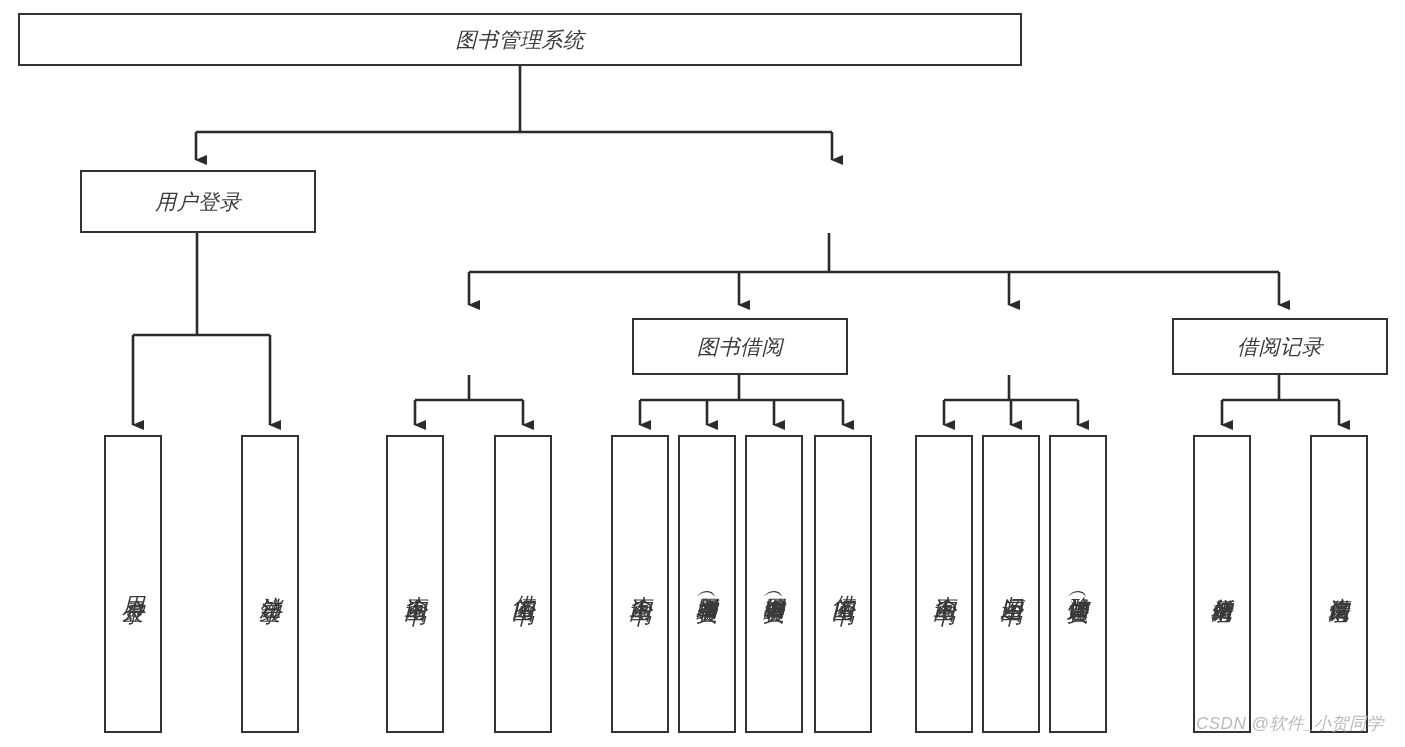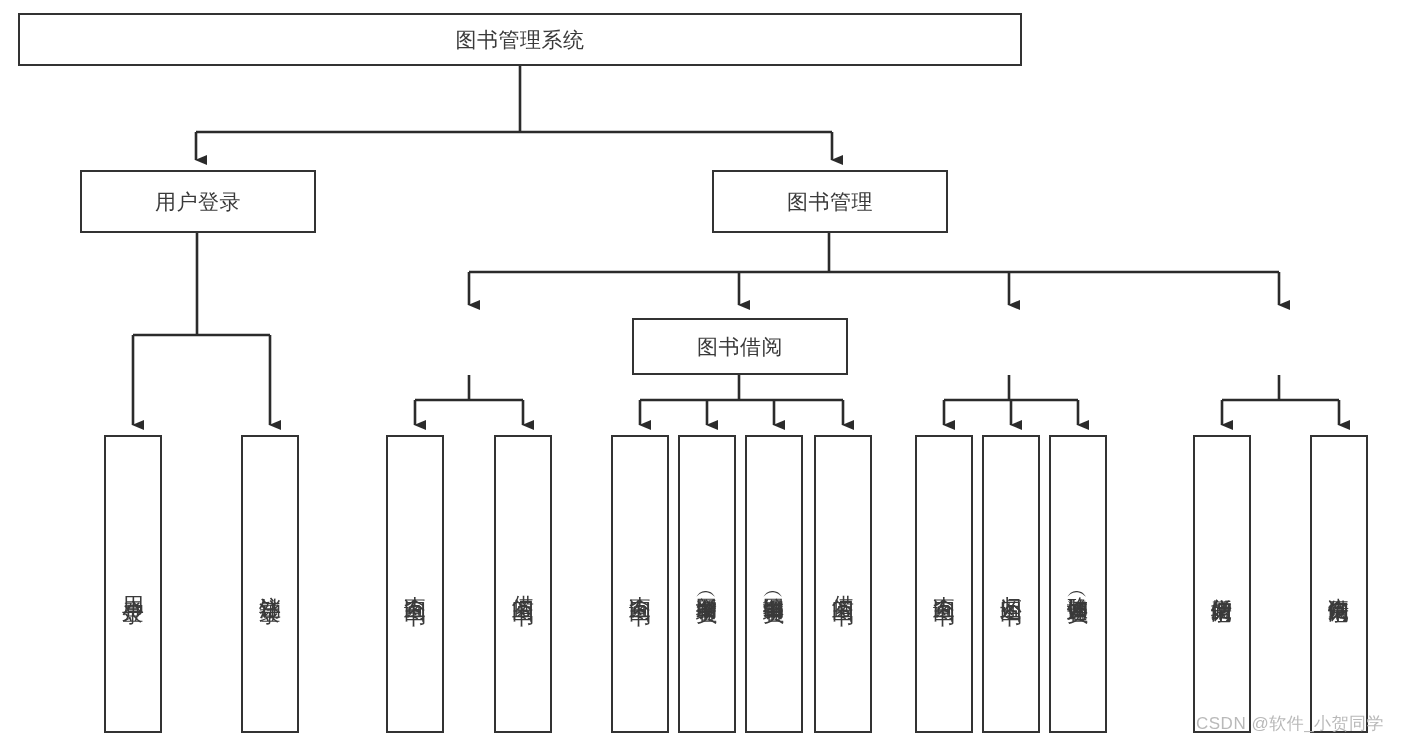--- a/index.html
+++ b/index.html
@@ -9,20 +9,21 @@
   }
   body {
     font-family: "Liberation Sans", "DejaVu Sans", sans-serif;
   }
   #diagram-root {
     position: relative;
     width: 1405px;
     height: 747px;
     background: #ffffff;
     overflow: hidden;
+    font-style: italic;
   }
   svg.wires {
     position: absolute;
     left: 0;
     top: 0;
     width: 1405px;
     height: 747px;
     pointer-events: none;
   }
   .node {
@@ -113,23 +114,23 @@
       <path d="M1279,375 L1279,400"></path>
       <path d="M1222,400 L1339,400"></path>
       <path d="M1222,400 L1222,425" marker-end="url(#arw)"></path>
       <path d="M1339,400 L1339,425" marker-end="url(#arw)"></path>
     </g>
   </svg>
 
   <div class="node node-h" style="left:18px; top:13px; width:1004px; height:53px;">图书管理系统</div>
 
   <div class="node node-h" style="left:80px; top:170px; width:236px; height:63px;">用户登录</div>
-  <div class="node node-h" style="left:712px; top:170px; width:236px; height:63px;">图书管理</div>
 
   <div class="node node-h" style="left:632px; top:318px; width:216px; height:57px;">图书借阅</div>
+  <div class="node node-h" style="left:1172px; top:318px; width:216px; height:57px;">借阅记录</div>
 
   <div class="node node-v" style="left:104px; top:435px; width:58px; height:298px;">用户登录</div>
   <div class="node node-v" style="left:241px; top:435px; width:58px; height:298px;">注销登录</div>
 
   <div class="node node-v" style="left:386px; top:435px; width:58px; height:298px;">查询图书</div>
   <div class="node node-v" style="left:494px; top:435px; width:58px; height:298px;">借阅图书</div>
 
   <div class="node node-v" style="left:611px; top:435px; width:58px; height:298px;">查询图书</div>
   <div class="node node-v tight" style="left:678px; top:435px; width:58px; height:298px;">新增图书（管理员）</div>
   <div class="node node-v tight" style="left:745px; top:435px; width:58px; height:298px;">编辑图书（管理员）</div>

